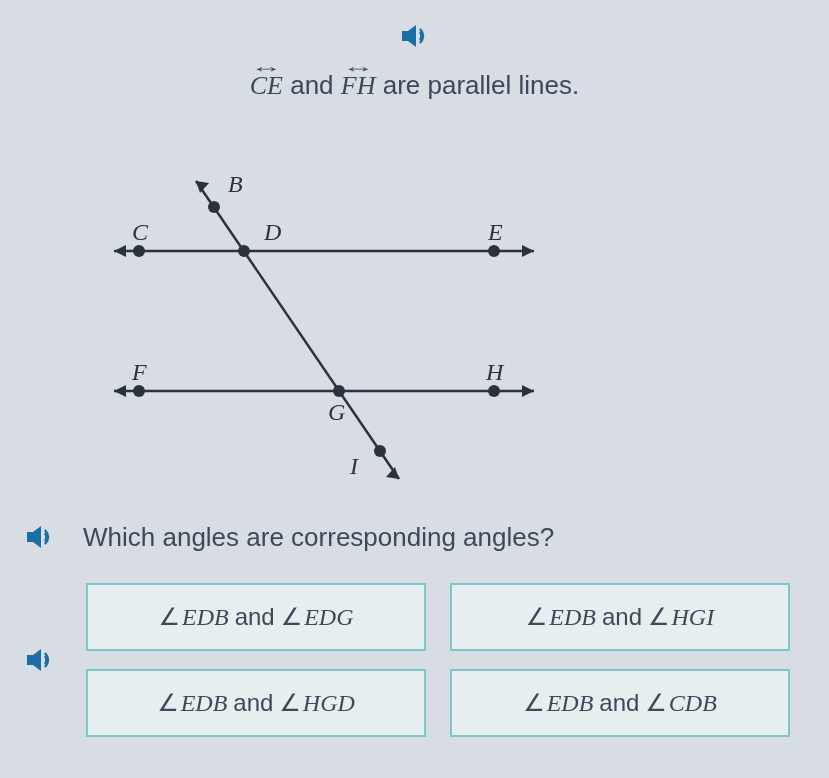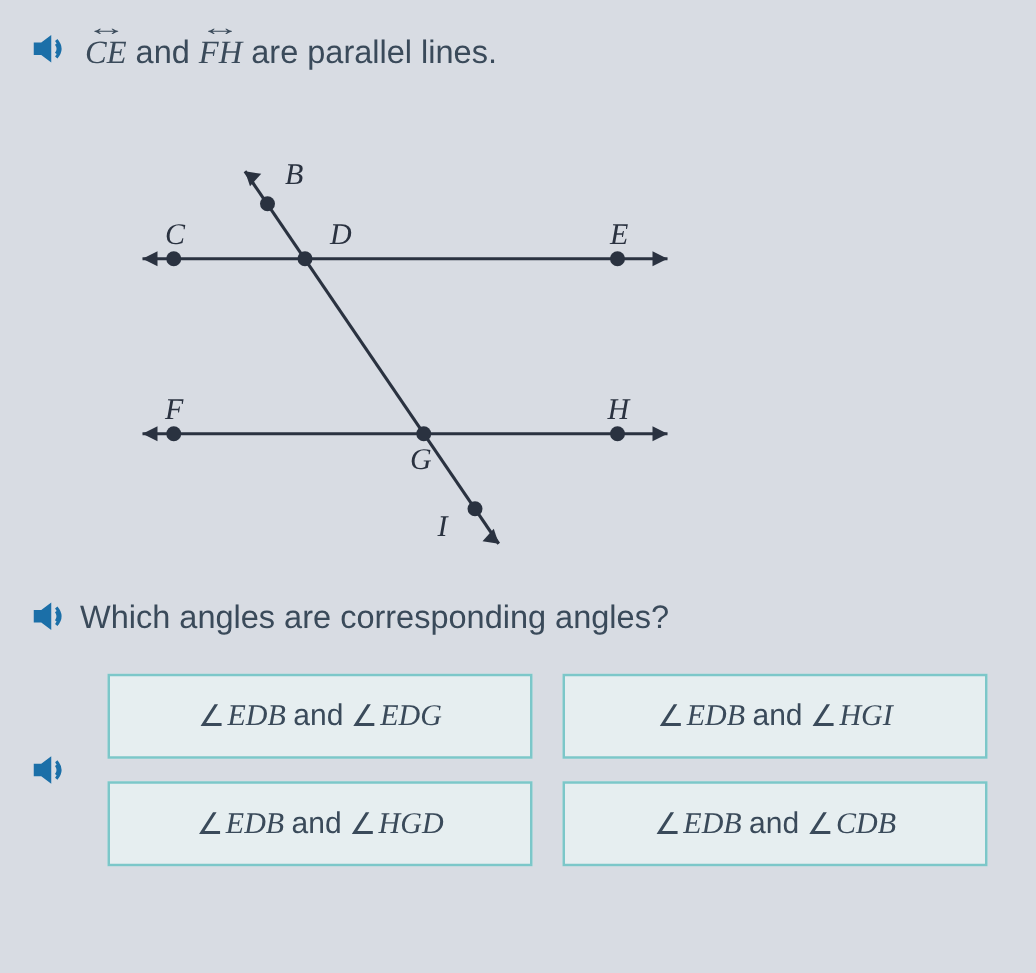--- a/index.html
+++ b/index.html
@@ -9,20 +9,21 @@
       background: #d8dce3;
       font-family: Arial, sans-serif;
       padding: 20px 24px;
       position: relative;
     }
     .statement-row {
       display: flex;
       align-items: center;
       gap: 12px;
       margin-bottom: 30px;
+      flex-direction: column;
     }
     .speaker-icon {
       width: 32px;
       height: 32px;
       display: flex;
       align-items: center;
       justify-content: center;
       flex-shrink: 0;
     }
     .statement-text {
@@ -46,21 +47,21 @@
     }
     .diagram-area {
       width: 480px;
       height: 380px;
       margin: 10px 0 10px 60px;
       position: relative;
     }
     .question-row {
       display: flex;
       align-items: center;
-      gap: 8px;
+      gap: 27px;
       margin-top: 10px;
       margin-bottom: 30px;
     }
     .answers-row {
       display: flex;
       align-items: center;
       gap: 18px;
     }
     .answers-grid {
       display: grid;

